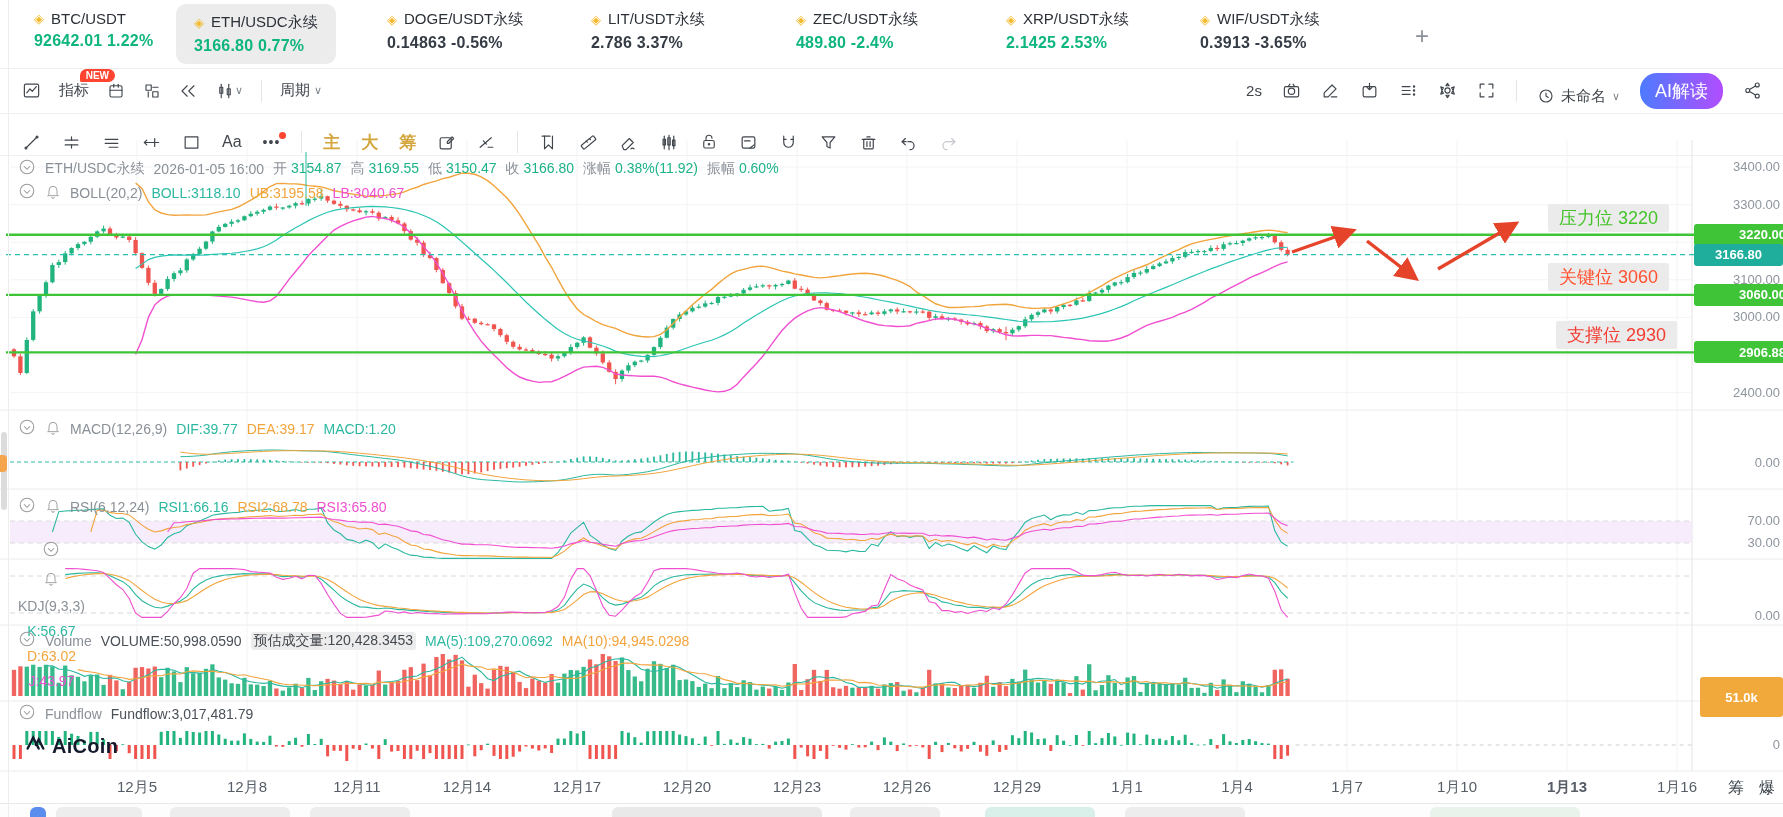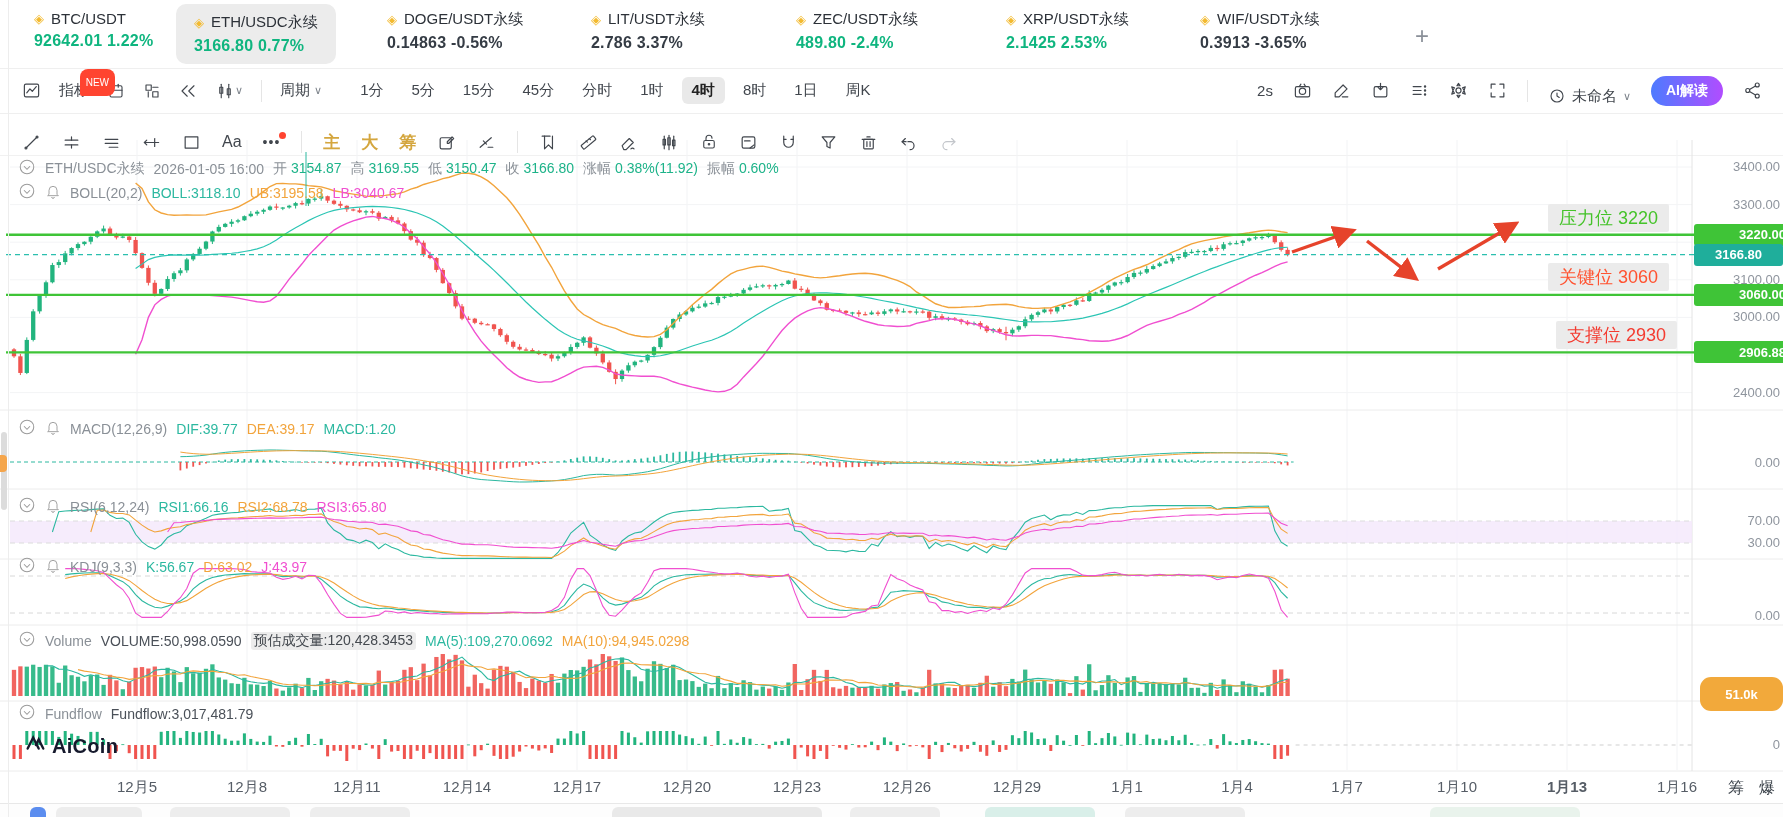--- a/index.html
+++ b/index.html
@@ -17,28 +17,28 @@
   #add-ticker{position:absolute;left:1415px;top:22px;font-size:24px;color:#8a8f98;cursor:pointer;}
   
   #row2{position:absolute;left:0;top:68px;width:1783px;height:45px;border-bottom:1px solid #efefef;}
   #row2-left{position:absolute;left:22px;top:0;height:45px;display:flex;align-items:center;gap:18px;}
   #row2-right{position:absolute;right:21px;top:0;height:45px;display:flex;align-items:center;gap:20px;text-align:center;}
   .tbtn{font-size:15px;color:#41464d;cursor:pointer;display:flex;align-items:center;gap:4px;}
   .icon{display:inline-flex;align-items:center;justify-content:center;cursor:pointer;}
   .icon svg{stroke:#41464d;fill:none;stroke-width:1.5;stroke-linecap:round;stroke-linejoin:round;}
   .chev{font-size:11px;color:#7d838b;}
   #ind-wrap{position:relative;}
-  #new-badge{position:absolute;top:-12px;right:-26px;background:#ff4430;color:#fff;font-size:10px;font-weight:400;
-             padding:8px 6px;border-radius:8px 8px 8px 2px;}
+  #new-badge{position:absolute;top:-12px;right:-26px;background:#ff4430;color:#fff;font-size:10px;font-weight:700;
+             padding:1px 6px;border-radius:8px 8px 8px 2px;}
   #tfs{display:flex;align-items:center;gap:8px;margin-left:10px;}
   .tf{font-size:15px;color:#41464d;padding:4px 10px;border-radius:6px;cursor:pointer;}
   .tf.sel{background:#e9e9e9;font-weight:700;color:#222;}
   .vdiv{width:1px;height:22px;background:#e5e5e5;}
   #speed{font-size:15px;color:#41464d;}
-  #ai-btn{background:linear-gradient(90deg,#4d7bff,#b14dff);color:#fff;font-size:14px;font-weight:700;
+  #ai-btn{background:linear-gradient(90deg,#4d7bff,#b14dff);color:#fff;font-size:18px;font-weight:400;
           padding:6px 15px;border-radius:17px;cursor:pointer;}
   #layout-name{display:flex;align-items:center;gap:6px;font-size:15px;color:#41464d;cursor:pointer;margin-top:11px;}
   
   #row3{position:absolute;left:0;top:113px;width:1783px;height:42px;border-bottom:1px solid #f1f1f1;}
   #row3-left{position:absolute;left:22px;top:0;height:42px;display:flex;align-items:center;gap:21px;margin-top:8px;}
   .gold{color:#d4a63e;font-size:17px;font-weight:700;cursor:pointer;}
   .aa{font-size:16px;color:#41464d;font-weight:500;cursor:pointer;}
   #dots{position:relative;font-size:14px;color:#41464d;letter-spacing:1px;cursor:pointer;}
   #dots .reddot{position:absolute;right:-6px;top:-2px;width:7px;height:7px;border-radius:50%;background:#ff4430;}
   .dim svg{stroke:#c3c6cb;}
@@ -50,21 +50,21 @@
   .c-dark{color:#4a5058;}
   .est{background:#ececec;color:#44494f;padding:0 3px;border-radius:3px;}
   .axis-tick{position:absolute;left:1700px;width:80px;text-align:right;font-size:13px;color:#8f959e;z-index:4;}
   .badge{position:absolute;left:1694px;width:89px;height:22px;border-radius:3px;color:#fff;font-size:13px;font-weight:700;
          display:flex;align-items:center;justify-content:center;z-index:6;}
   .badge.level{background:#3fc437;padding-left:24px;}
   .badge.current{background:#1fae9b;}
   .ann{position:absolute;background:#ebebeb;padding:2px 11px;font-size:18px;font-weight:500;border-radius:2px;z-index:6;}
   .tlabel{position:absolute;top:778px;font-size:15px;color:#565d66;transform:translateX(-50%);z-index:4;}
   #chips-burst{position:absolute;left:1728px;top:778px;font-size:16px;color:#3e454d;display:flex;gap:15px;z-index:5;pointer-events:auto;}
-  #vol-badge{position:absolute;left:1700px;top:677px;width:83px;height:34px;background:#f2a93b;border-radius:11px;color:#fff;
+  #vol-badge{position:absolute;left:1700px;top:677px;width:83px;height:40px;background:#f2a93b;border-radius:3px;color:#fff;
              font-size:13px;font-weight:700;display:flex;align-items:center;justify-content:center;z-index:6;}
   #aicoin-logo{position:absolute;left:24px;top:733px;display:flex;align-items:center;gap:6px;z-index:6;}
   #aicoin-logo .mark svg{stroke:#15192c;fill:none;stroke-width:2.6;stroke-linecap:round;}
   #aicoin-logo .word{font-size:20px;font-weight:700;color:#15192c;letter-spacing:.3px;}
   
   #bottombar{position:absolute;left:0;top:803px;width:1783px;height:14px;background:#fdfdfd;border-top:1px solid #e8e8e8;}
   .bpill{position:absolute;top:3px;height:12px;border-radius:6px 6px 0 0;}
   
   #left-line{position:absolute;left:8px;top:0;width:1px;height:817px;background:#ededed;}
   #scroll-thumb{position:absolute;left:1px;top:432px;width:6px;height:78px;background:#dcdcdc;border-radius:3px;}
@@ -167,32 +167,20 @@
           <line x1="17" y1="3" x2="17" y2="21"></line>
           <rect x="15" y="9" width="4" height="8"></rect>
         </svg>
       <span class="chev">∨</span>
     </span>
     <span class="vdiv"></span>
     <span class="tbtn">
       <span>周期</span>
       <span class="chev">∨</span>
     </span>
-    <div id="tfs">
-        <span class="tf">1分</span>
-        <span class="tf">5分</span>
-        <span class="tf">15分</span>
-        <span class="tf">45分</span>
-        <span class="tf">分时</span>
-        <span class="tf">1时</span>
-        <span class="tf sel">4时</span>
-        <span class="tf">8时</span>
-        <span class="tf">1日</span>
-        <span class="tf">周K</span>
-      </div>
   </div>
   <div id="row2-right">
     <span id="speed">2s</span>
     <span class="icon">
       <svg width="19" height="19" viewBox="0 0 24 24">
           <rect x="3" y="7" width="18" height="13" rx="2"></rect>
           <circle cx="12" cy="13" r="4"></circle>
           <line x1="8" y1="7" x2="10" y2="4"></line>
           <line x1="16" y1="7" x2="14" y2="4"></line>
         </svg>
@@ -1483,21 +1471,21 @@
       </svg></span>
   <span class="pi"><svg width="16" height="16" viewBox="0 0 24 24">
         <path d="M6 17v-6a6 6 0 0 1 12 0v6l2 2H4z"></path>
         <path d="M10 21a2 2 0 0 0 4 0"></path>
       </svg></span>
   <span>RSI(6,12,24)</span>
   <span class="c-teal">RSI1:66.16</span>
   <span class="c-orange">RSI2:68.78</span>
   <span class="c-magenta">RSI3:65.80</span>
 </div>
-<div class="prow" style="left:18px;top:556px;">
+<div class="prow" style="left:18px;top:540px;flex-direction:column;">
   <span class="pi"><svg width="18" height="18" viewBox="0 0 24 24">
         <circle cx="12" cy="12" r="9"></circle>
         <polyline points="8,11 12,15 16,11"></polyline>
       </svg></span>
   <span class="pi"><svg width="16" height="16" viewBox="0 0 24 24">
         <path d="M6 17v-6a6 6 0 0 1 12 0v6l2 2H4z"></path>
         <path d="M10 21a2 2 0 0 0 4 0"></path>
       </svg></span>
   <span>KDJ(9,3,3)</span>
   <span class="c-teal">K:56.67</span>

